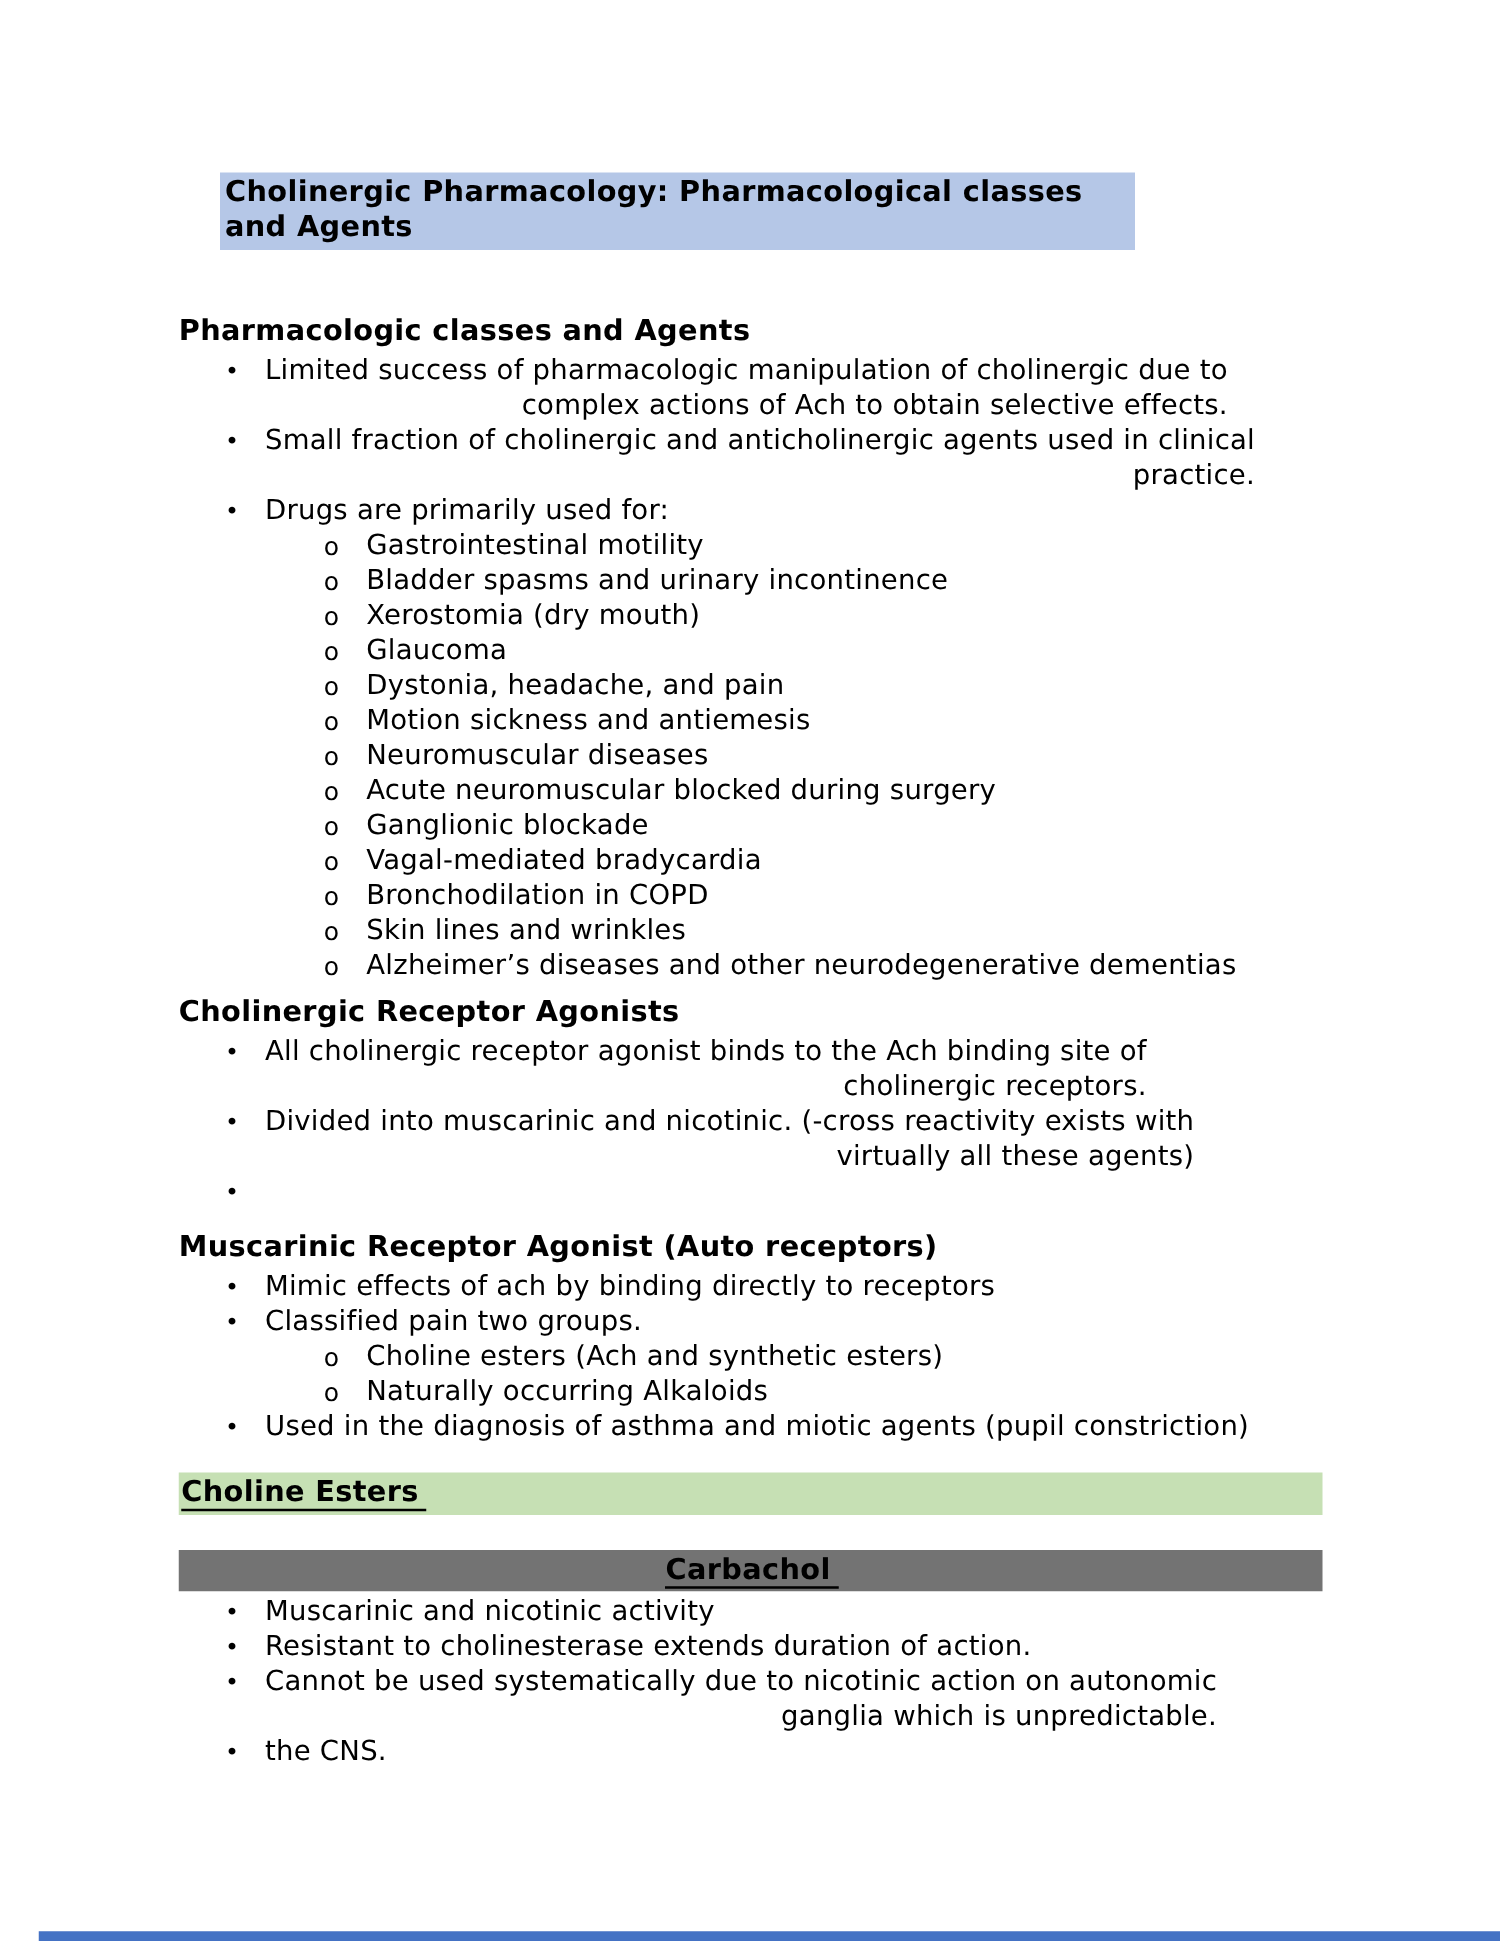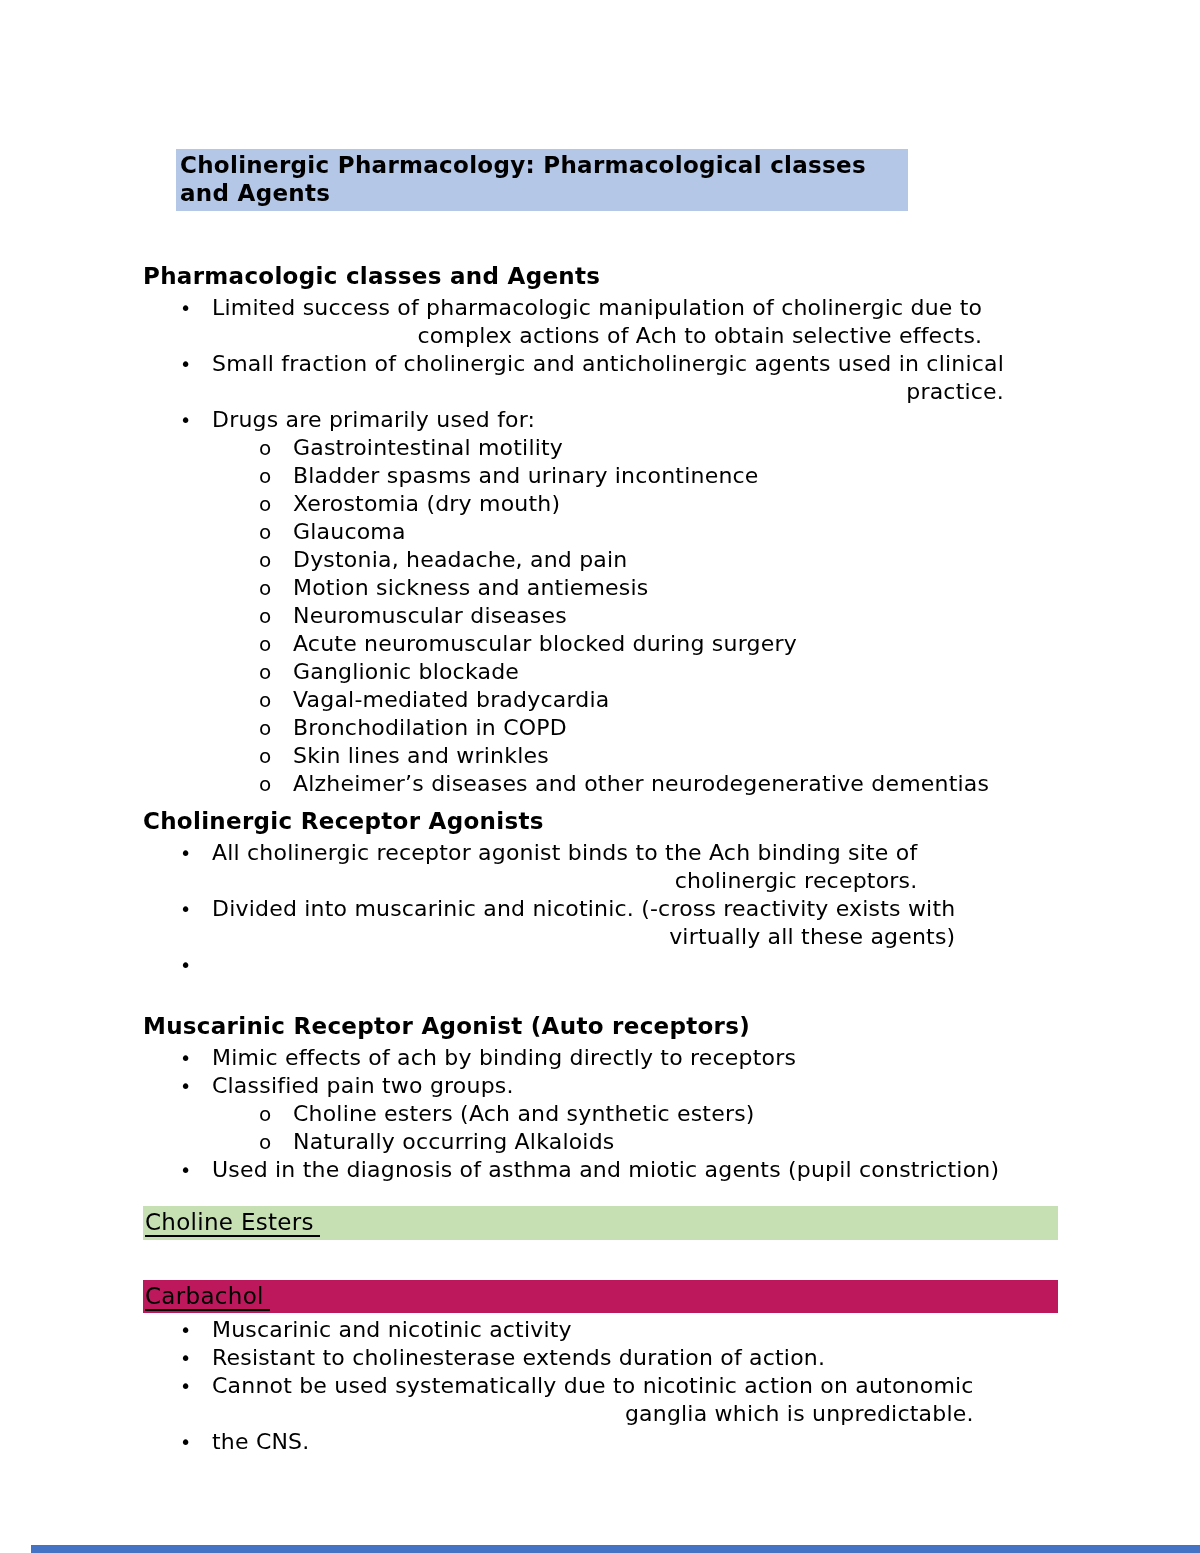--- a/index.html
+++ b/index.html
@@ -7,21 +7,21 @@
     position: relative;
     width: 1200px;
     height: 1553px;
     background: #ffffff;
     overflow: hidden;
     font-family: "DejaVu Sans", sans-serif;
     color: #000000;
   }
   #doc {
     position: absolute;
-    top: 11px; left: 0;
+    top: 0; left: 0;
     width: 968px;
     padding: 138px 60px 0 143px;
     box-sizing: border-box;
   }
   .doc-title {
     display: inline-block;
     margin-left: 33px;
     background: #b5c7e7;
     font-size: 23px;
     font-weight: bold;
@@ -30,32 +30,32 @@
     letter-spacing: 0.3px;
   }
   .section-heading {
     font-size: 23px;
     font-weight: bold;
     line-height: 30px;
     letter-spacing: 0.3px;
   }
   .h-s1 { margin-top: 50px; }
   .h-s2 { margin-top: 8px; }
-  .h-s3 { margin-top: 32px; }
+  .h-s3 { margin-top: 15px; }
   .banner {
     width: 915px;
     box-sizing: border-box;
     font-size: 23px;
-    font-weight: normal;
+    font-weight: bold;
     line-height: 1.15;
     padding: 3px 0 4px 2px;
     letter-spacing: 0.3px;
   }
   .banner-green { background: #c6e0b4; margin-top: 22px; }
-  .banner-peach { background: #be185d; margin-top: 40px; }
+  .banner-peach { background: #737373; margin-top: 28px; text-align: center; }
   .banner .u { border-bottom: 2px solid #000; padding-right: 6px; }
   .list { margin-top: 3px; }
   .li { display: flex; align-items: flex-start; }
   .li .marker {
     flex: 0 0 auto;
     line-height: 28px;
     font-size: 22px;
   }
   .lvl1 { padding-left: 37px; }
   .lvl1 .marker { width: 32px; font-size: 19px; }

